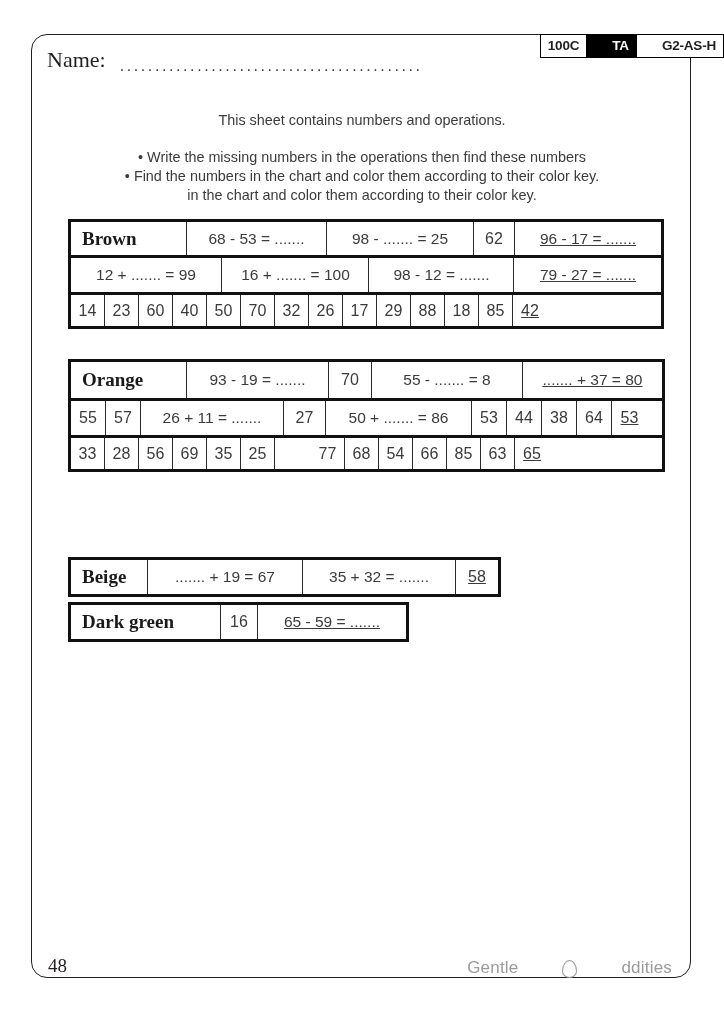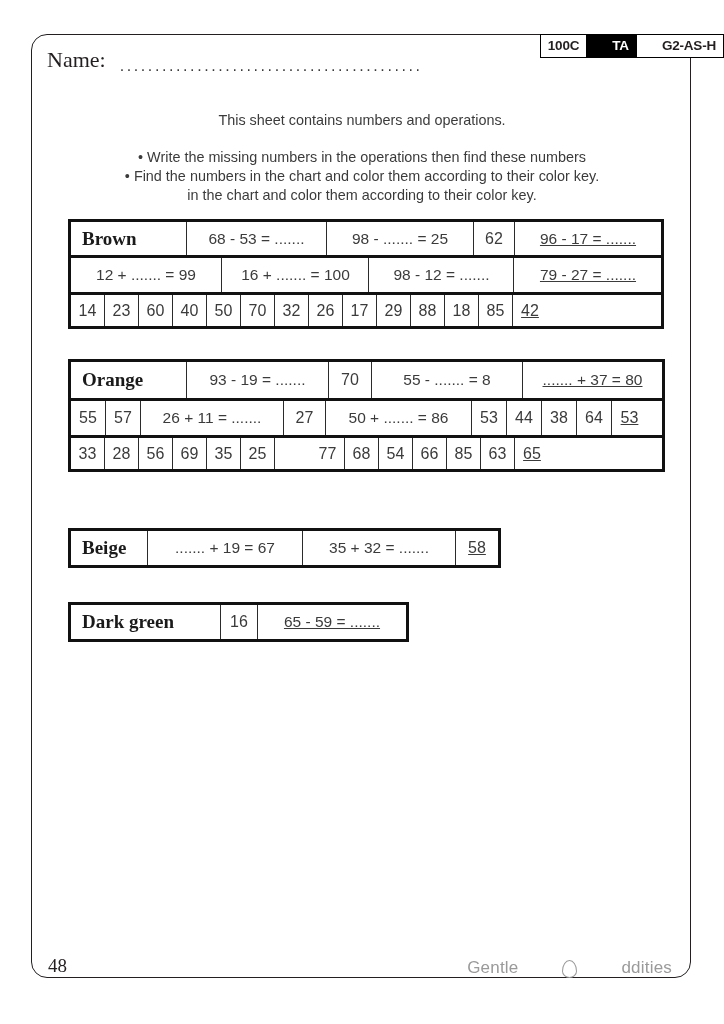--- a/index.html
+++ b/index.html
@@ -259,21 +259,21 @@
         <div class="cell num" style="width: 34px; flex: 0 0 34px;">25</div>
         <div class="cell num" style="width: 34px; flex: 0 0 34px; margin-left: 36px;">77</div>
         <div class="cell num" style="width: 34px; flex: 0 0 34px;">68</div>
         <div class="cell num" style="width: 34px; flex: 0 0 34px;">54</div>
         <div class="cell num" style="width: 34px; flex: 0 0 34px;">66</div>
         <div class="cell num" style="width: 34px; flex: 0 0 34px;">85</div>
         <div class="cell num" style="width: 34px; flex: 0 0 34px;">63</div>
         <div class="cell num" style="width: 34px; flex: 0 0 34px;">65</div>
       </div>
     </div>
-    <div class="block" style="top: 528px;">
+    <div class="block" style="top: 557px;">
       <div class="krow last" style="height: 40px;">
         <div class="cell colorname" style="width: 77px; flex: 0 0 77px;">Beige</div>
         <div class="cell op" style="width: 155px; flex: 0 0 155px;">....... + 19 = 67</div>
         <div class="cell op" style="width: 153px; flex: 0 0 153px;">35 + 32 = .......</div>
         <div class="cell num" style="width: 42px; flex: 0 0 42px;">58</div>
       </div>
     </div>
     <div class="block" style="top: 602px;">
       <div class="krow last" style="height: 40px;">
         <div class="cell colorname" style="width: 150px; flex: 0 0 150px;">Dark green</div>

